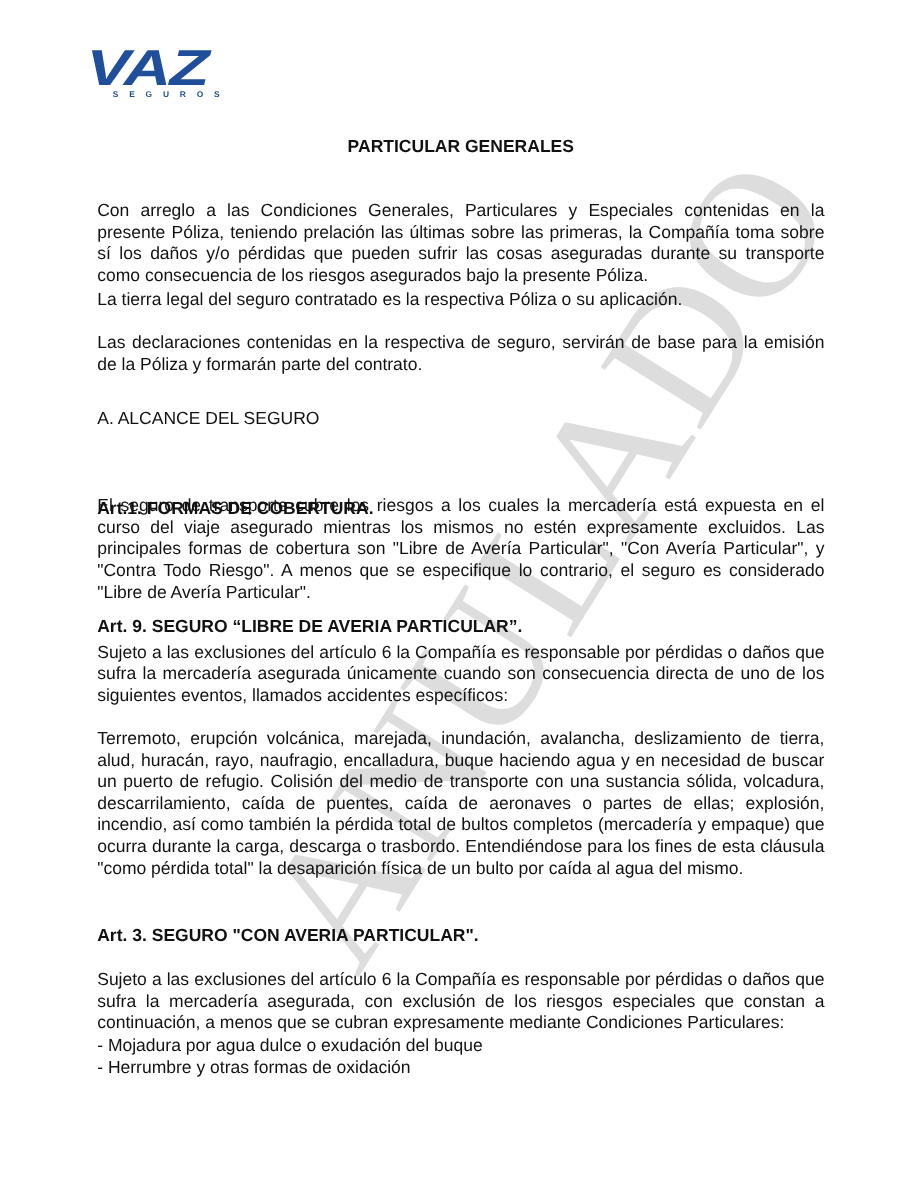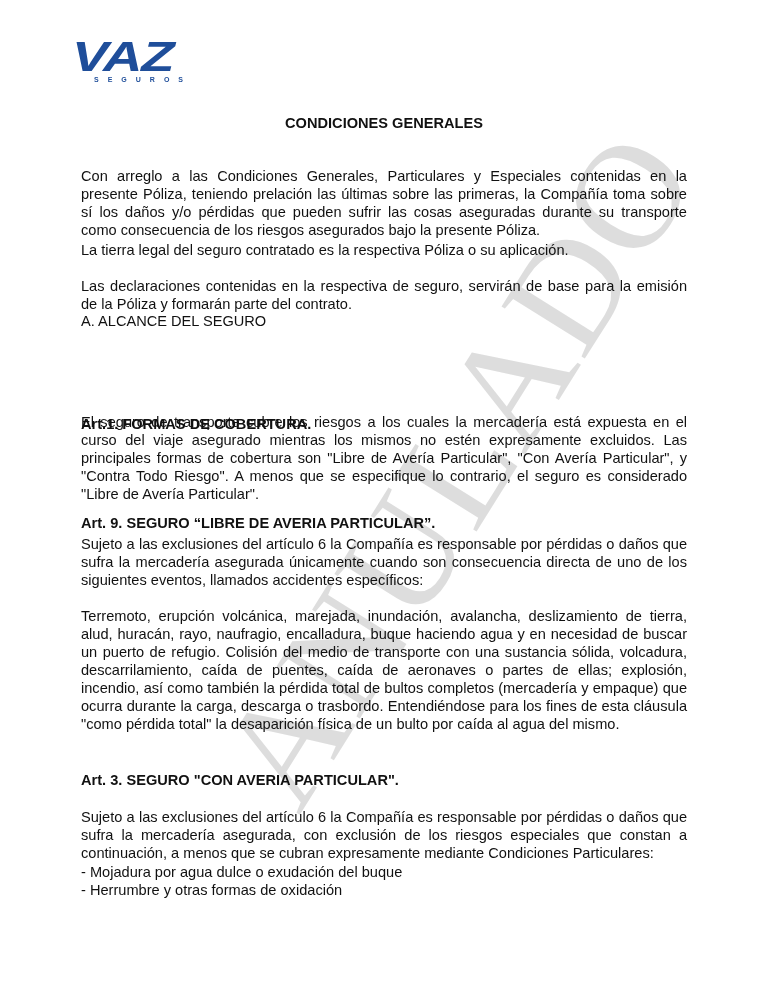--- a/index.html
+++ b/index.html
@@ -33,27 +33,27 @@
 <body>
 
 <div class="logo">
   <div class="logo-main">VAZ</div>
   <div class="logo-sub">SEGUROS</div>
 </div>
 
 <div class="watermark">ANULADO</div>
 
 <div class="doc">
-  <div class="title">CONDICIONES GENERALES</div>
+  <div class="title">PARTICULAR GENERALES</div>
 
   <p class="para" style="top:167px;">Con arreglo a las Condiciones Generales, Particulares y Especiales contenidas en la presente Póliza, teniendo prelación las últimas sobre las primeras, la Compañía toma sobre sí los daños y/o pérdidas que pueden sufrir las cosas aseguradas durante su transporte como consecuencia de los riesgos asegurados bajo la presente Póliza.</p>
   <p class="para" style="top:241px;">La tierra legal del seguro contratado es la respectiva Póliza o su aplicación.</p>
   <p class="para" style="top:277px;">Las declaraciones contenidas en la respectiva de seguro, servirán de base para la emisión de la Póliza y formarán parte del contrato.</p>
 
-  <div class="plain-head" style="top:312px;text-align:right;">A.  ALCANCE DEL SEGURO</div>
+  <div class="plain-head" style="top:340px;text-align:right;">A.  ALCANCE DEL SEGURO</div>
 
   <div class="head" style="top:376px;margin-top:39px;">Art.1. FORMAS DE COBERTURA.</div>
   <p class="para" style="top:413px;">El seguro de transporte cubre los riesgos a los cuales la mercadería está expuesta en el curso del viaje asegurado mientras los mismos no estén expresamente excluidos. Las principales formas de cobertura son "Libre de Avería Particular", "Con Avería Particular", y "Contra Todo Riesgo". A menos que se especifique lo contrario, el seguro es considerado "Libre de Avería Particular".</p>
 
   <div class="head" style="top:514px;">Art. 9. SEGURO “LIBRE DE AVERIA PARTICULAR”.</div>
   <p class="para" style="top:535px;">Sujeto a las exclusiones del artículo  6 la Compañía es responsable por pérdidas o daños que sufra la mercadería asegurada únicamente cuando son consecuencia directa de uno de los siguientes eventos, llamados accidentes específicos:</p>
   <p class="para" style="top:607px;">Terremoto, erupción volcánica, marejada, inundación, avalancha, deslizamiento de tierra, alud, huracán, rayo, naufragio, encalladura, buque haciendo agua y en necesidad de buscar un puerto de refugio. Colisión del medio de transporte con una sustancia sólida, volcadura, descarrilamiento, caída de puentes, caída de aeronaves o partes de ellas; explosión, incendio, así como también la pérdida total de bultos completos (mercadería y empaque) que ocurra durante la carga, descarga o trasbordo. Entendiéndose para los fines de esta cláusula "como pérdida total" la desaparición física de un bulto por caída al agua del mismo.</p>
 
   <div class="head" style="top:771px;">Art. 3. SEGURO "CON AVERIA PARTICULAR".</div>
   <p class="para" style="top:808px;">Sujeto a las exclusiones del artículo 6 la Compañía es responsable por pérdidas o daños que sufra la mercadería asegurada, con exclusión de los riesgos especiales que constan a continuación, a menos que se cubran expresamente mediante Condiciones Particulares:</p>

